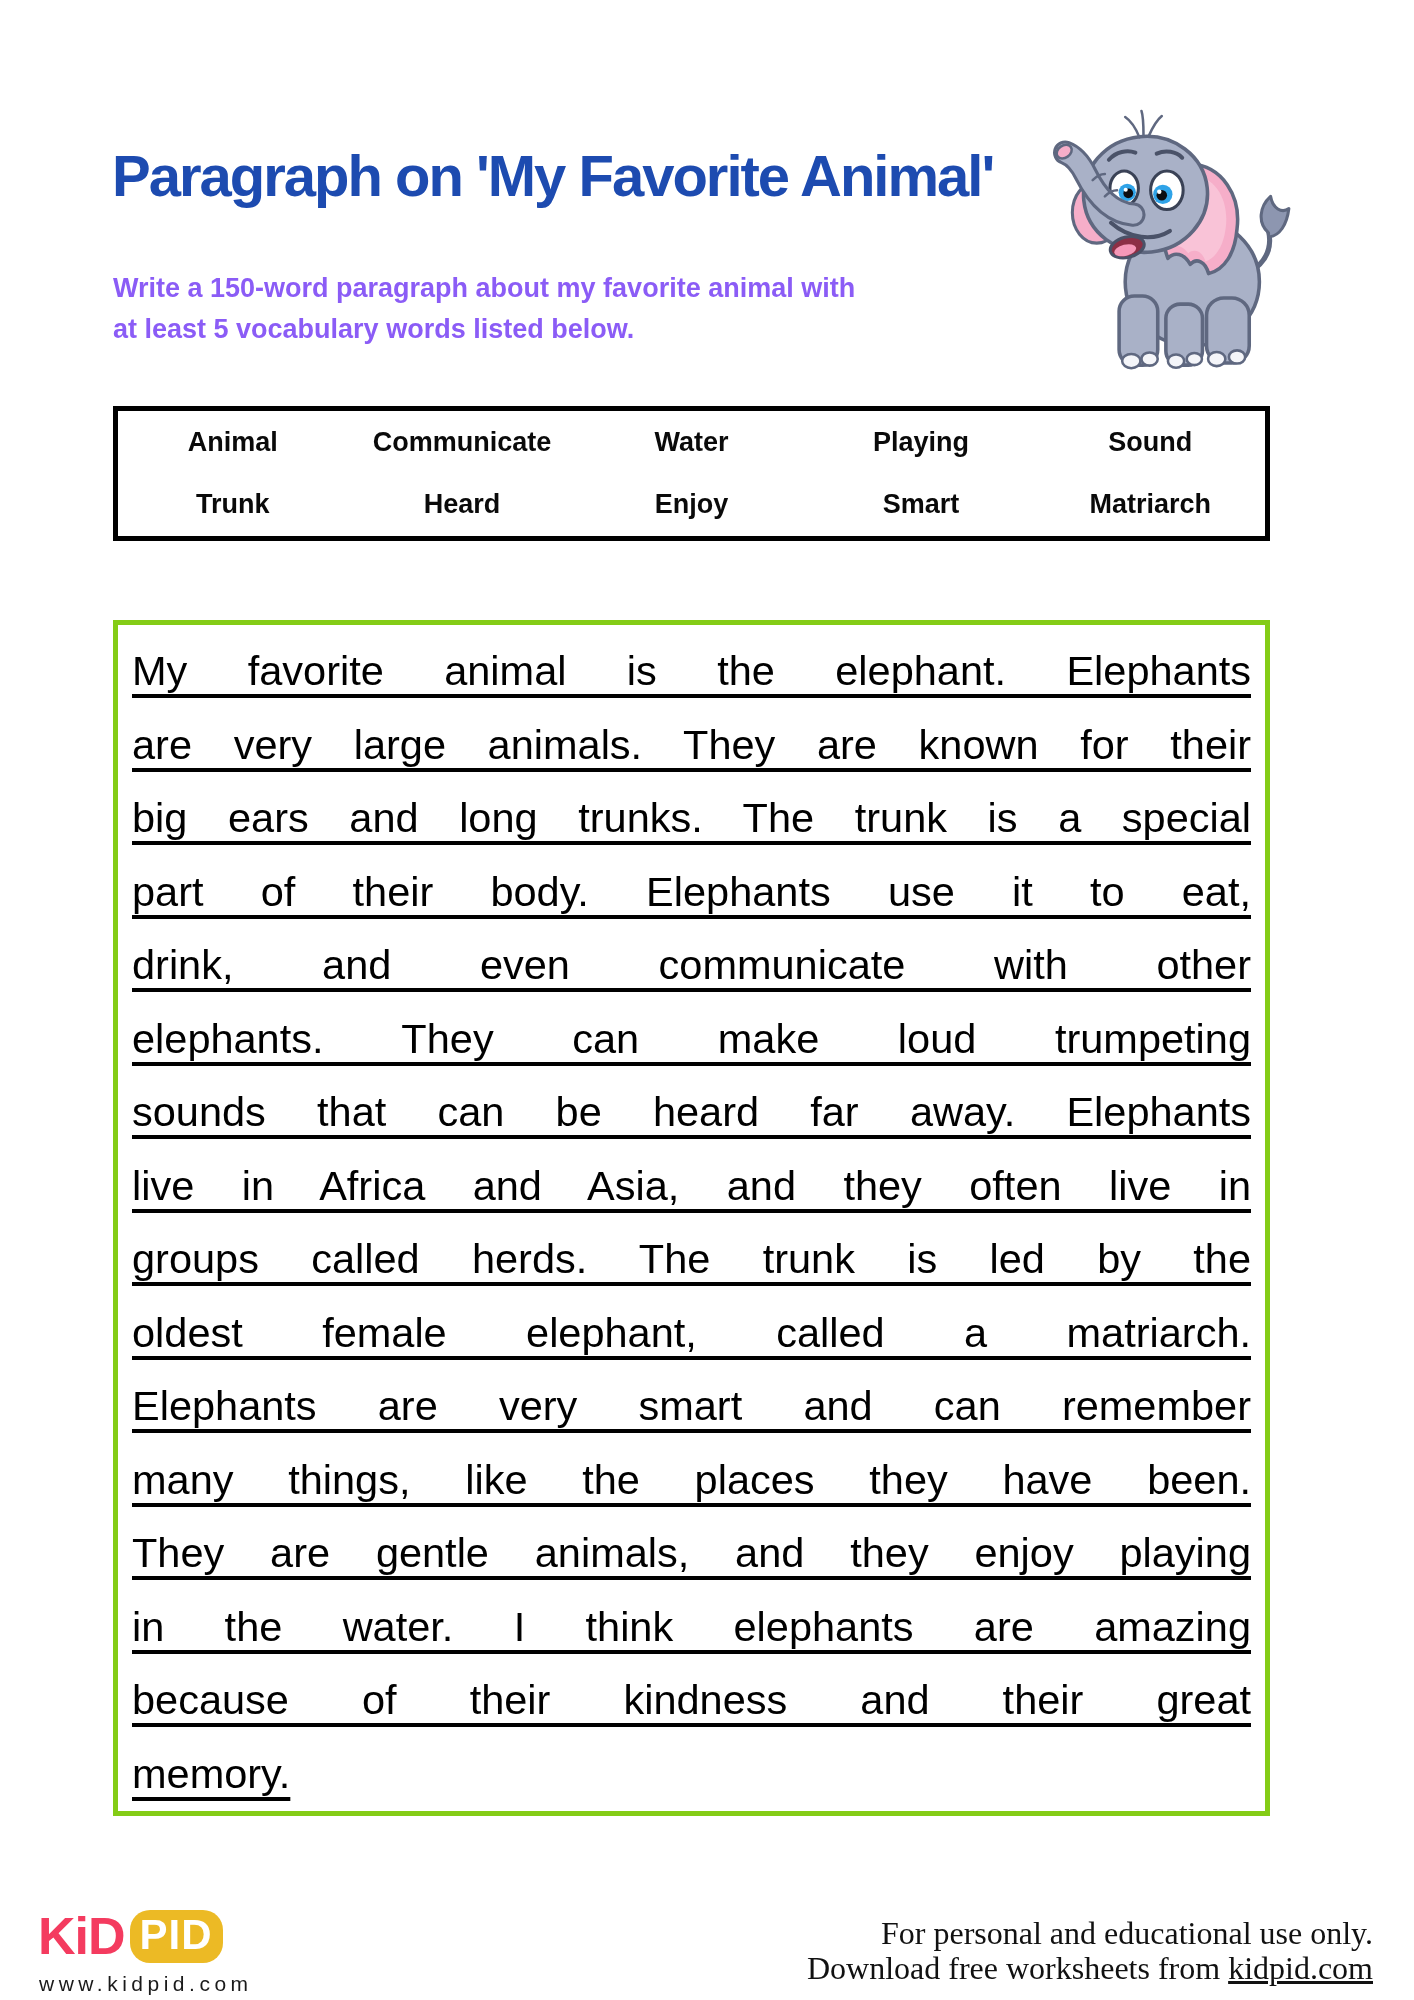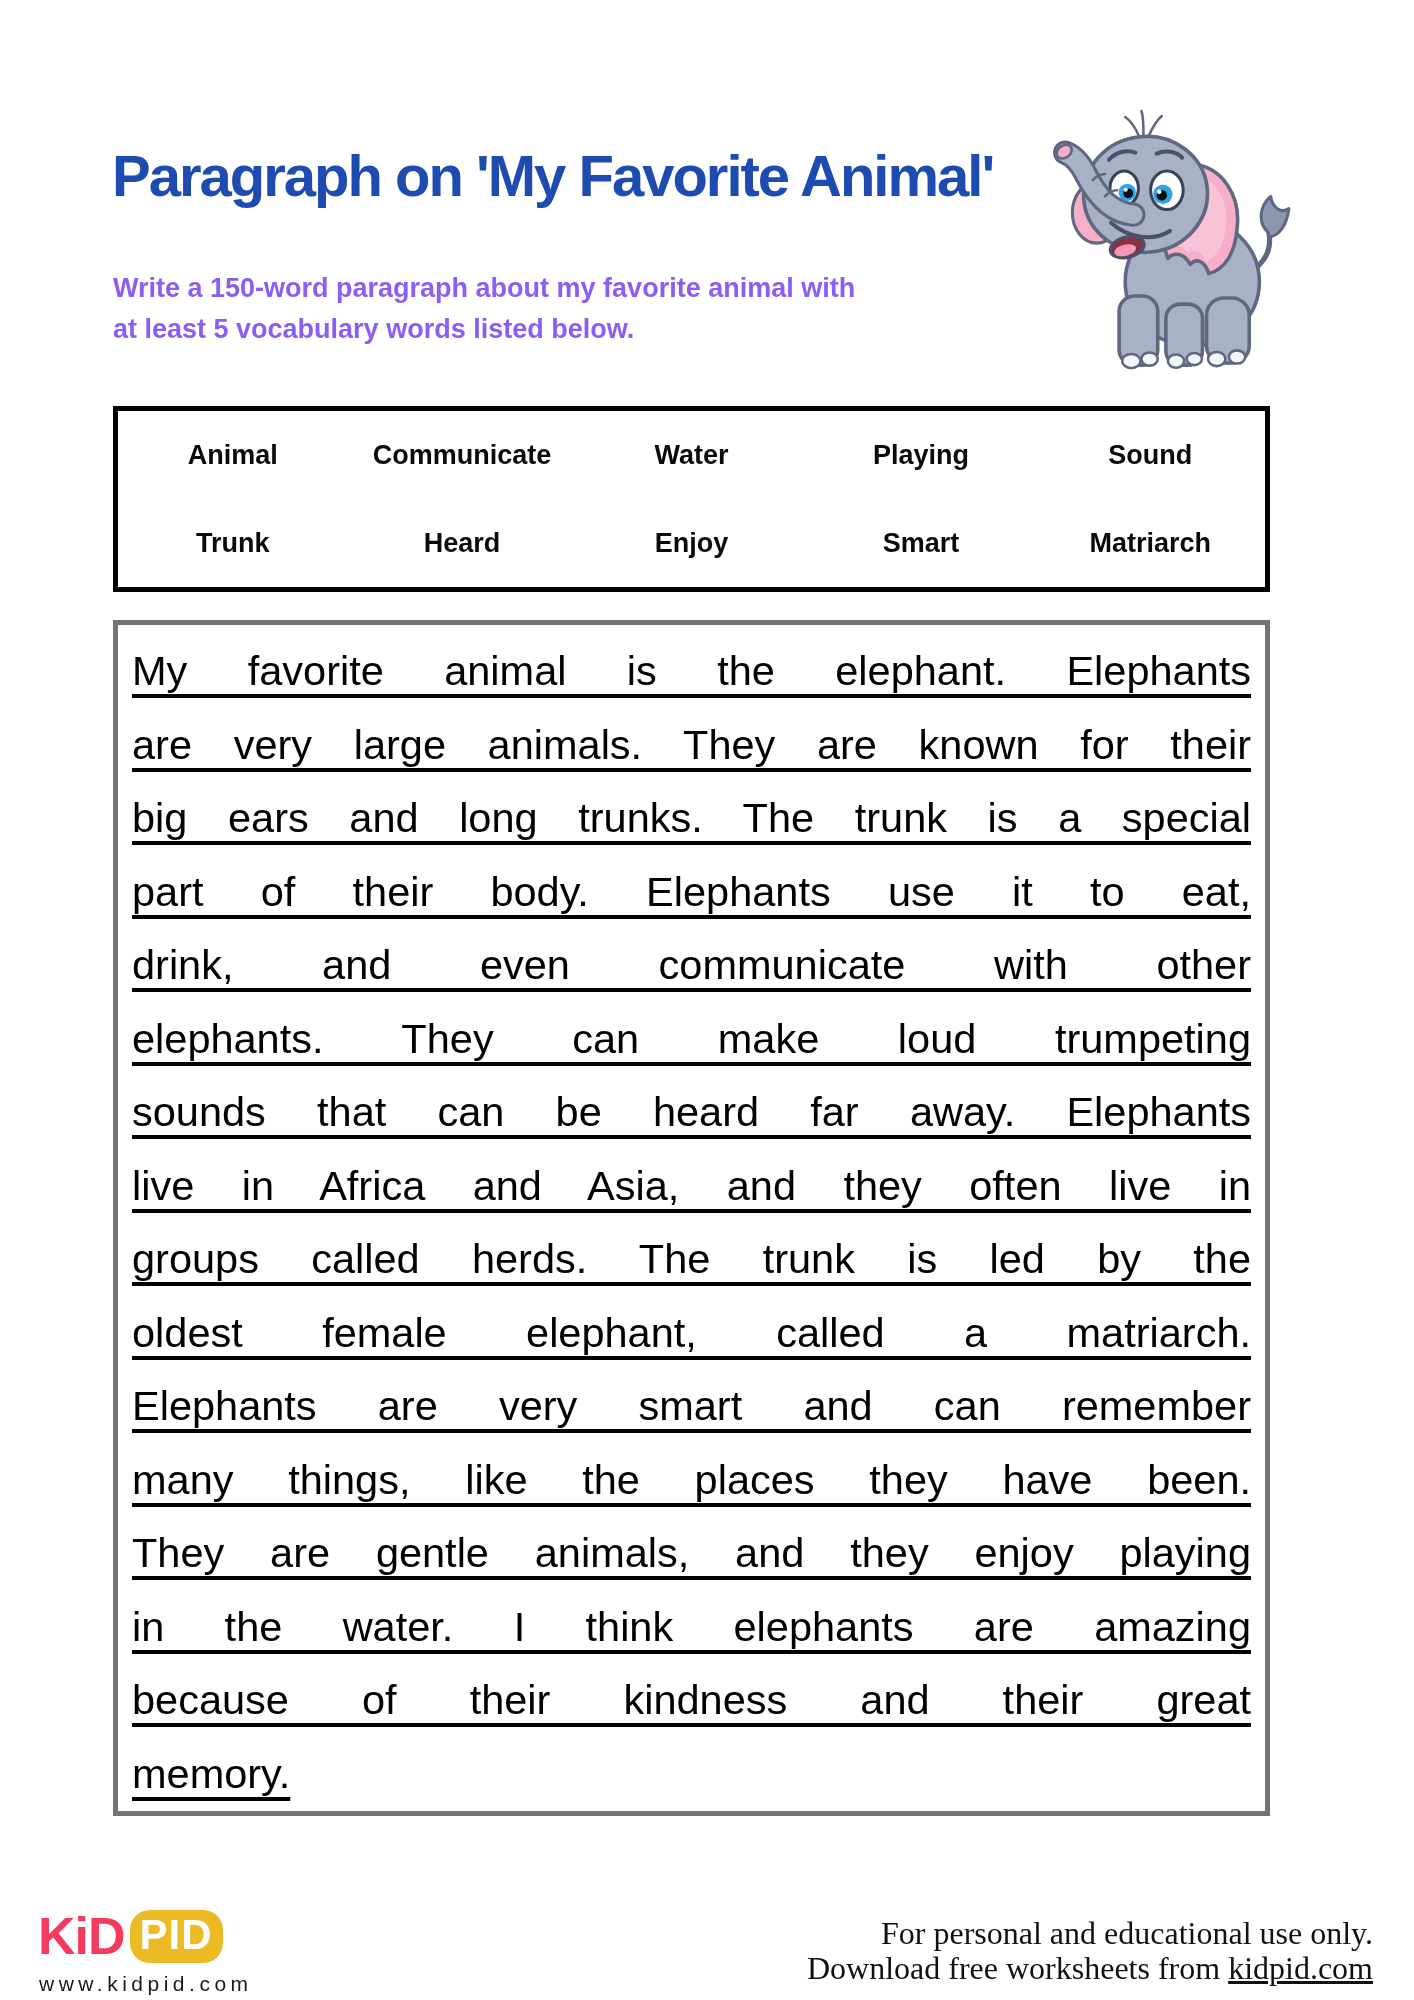--- a/index.html
+++ b/index.html
@@ -18,31 +18,31 @@
   .subtitle {
     position:absolute; left:113px; top:252px;
     font-size:27px; font-weight:bold; line-height:41px; color:#8b5cf6;
   }
 
   
   .elephant { position:absolute; left:1052px; top:82px; width:244px; height:276px; }
 
   
   .vocab-box {
-    position:absolute; left:113px; top:390px; width:1157px; height:186px;
+    position:absolute; left:113px; top:390px; width:1157px; height:135px;
     border:5px solid #000; box-sizing:border-box;
     display:grid; grid-template-columns:repeat(5,1fr); grid-template-rows:1fr 1fr;
     align-items:center; justify-items:center;
   }
   .vocab-word { font-size:27px; font-weight:bold; color:#0a0a0a; }
 
   
   .paragraph-box {
     position:absolute; left:113px; top:604px; width:1157px; height:1196px;
-    border:5px solid #737373; box-sizing:border-box;
+    border:5px solid #84cc16; box-sizing:border-box;
     padding:9px 14px 0 14px;
   }
   .para-line {
     font-size:41.5px; line-height:73.5px; color:#000;
     text-align:justify; text-align-last:justify;
     text-decoration:underline; text-decoration-thickness:3.5px;
     text-underline-offset:9px; text-decoration-skip-ink:auto;
     white-space:normal; overflow:hidden; height:73.5px;
   }
   .para-line.last { text-align-last:left; }

